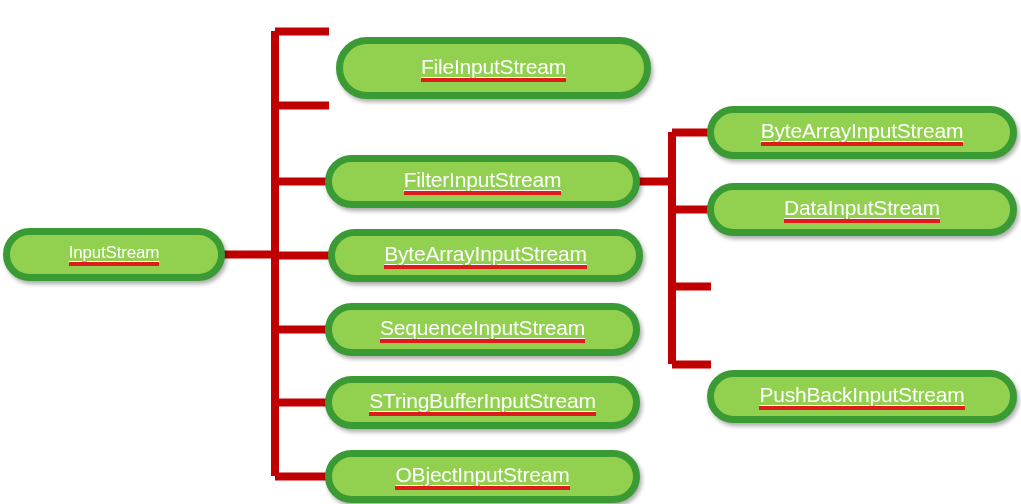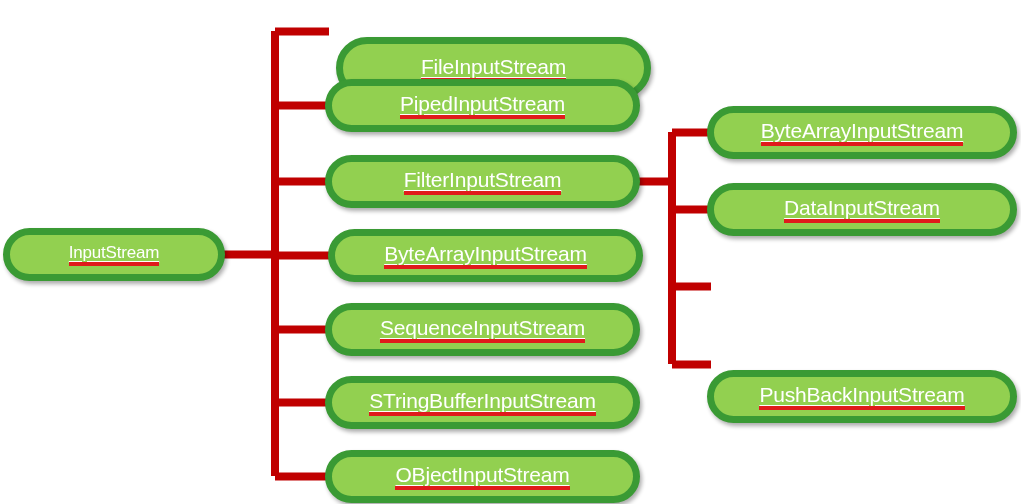--- a/index.html
+++ b/index.html
@@ -89,23 +89,20 @@
       </g>
   </svg>
 
   <div class="node root" style="left: 3px; top: 228px; width: 222px; height: 53px;">
     <span class="node-label">InputStream</span>
   </div>
 
   <div class="node" style="left: 336px; top: 5px; width: 315px; height: 62px; margin-top: 32px;">
     <span class="node-label">FileInputStream</span>
   </div>
-  <div class="node" style="left: 325px; top: 79px; width: 315px; height: 53px;">
-    <span class="node-label">PipedInputStream</span>
-  </div>
   <div class="node" style="left: 325px; top: 155px; width: 315px; height: 53px;">
     <span class="node-label">FilterInputStream</span>
   </div>
   <div class="node" style="left: 328px; top: 229px; width: 315px; height: 53px;">
     <span class="node-label">ByteArrayInputStream</span>
   </div>
   <div class="node" style="left: 325px; top: 303px; width: 315px; height: 53px;">
     <span class="node-label">SequenceInputStream</span>
   </div>
   <div class="node" style="left: 325px; top: 376px; width: 315px; height: 53px;">

